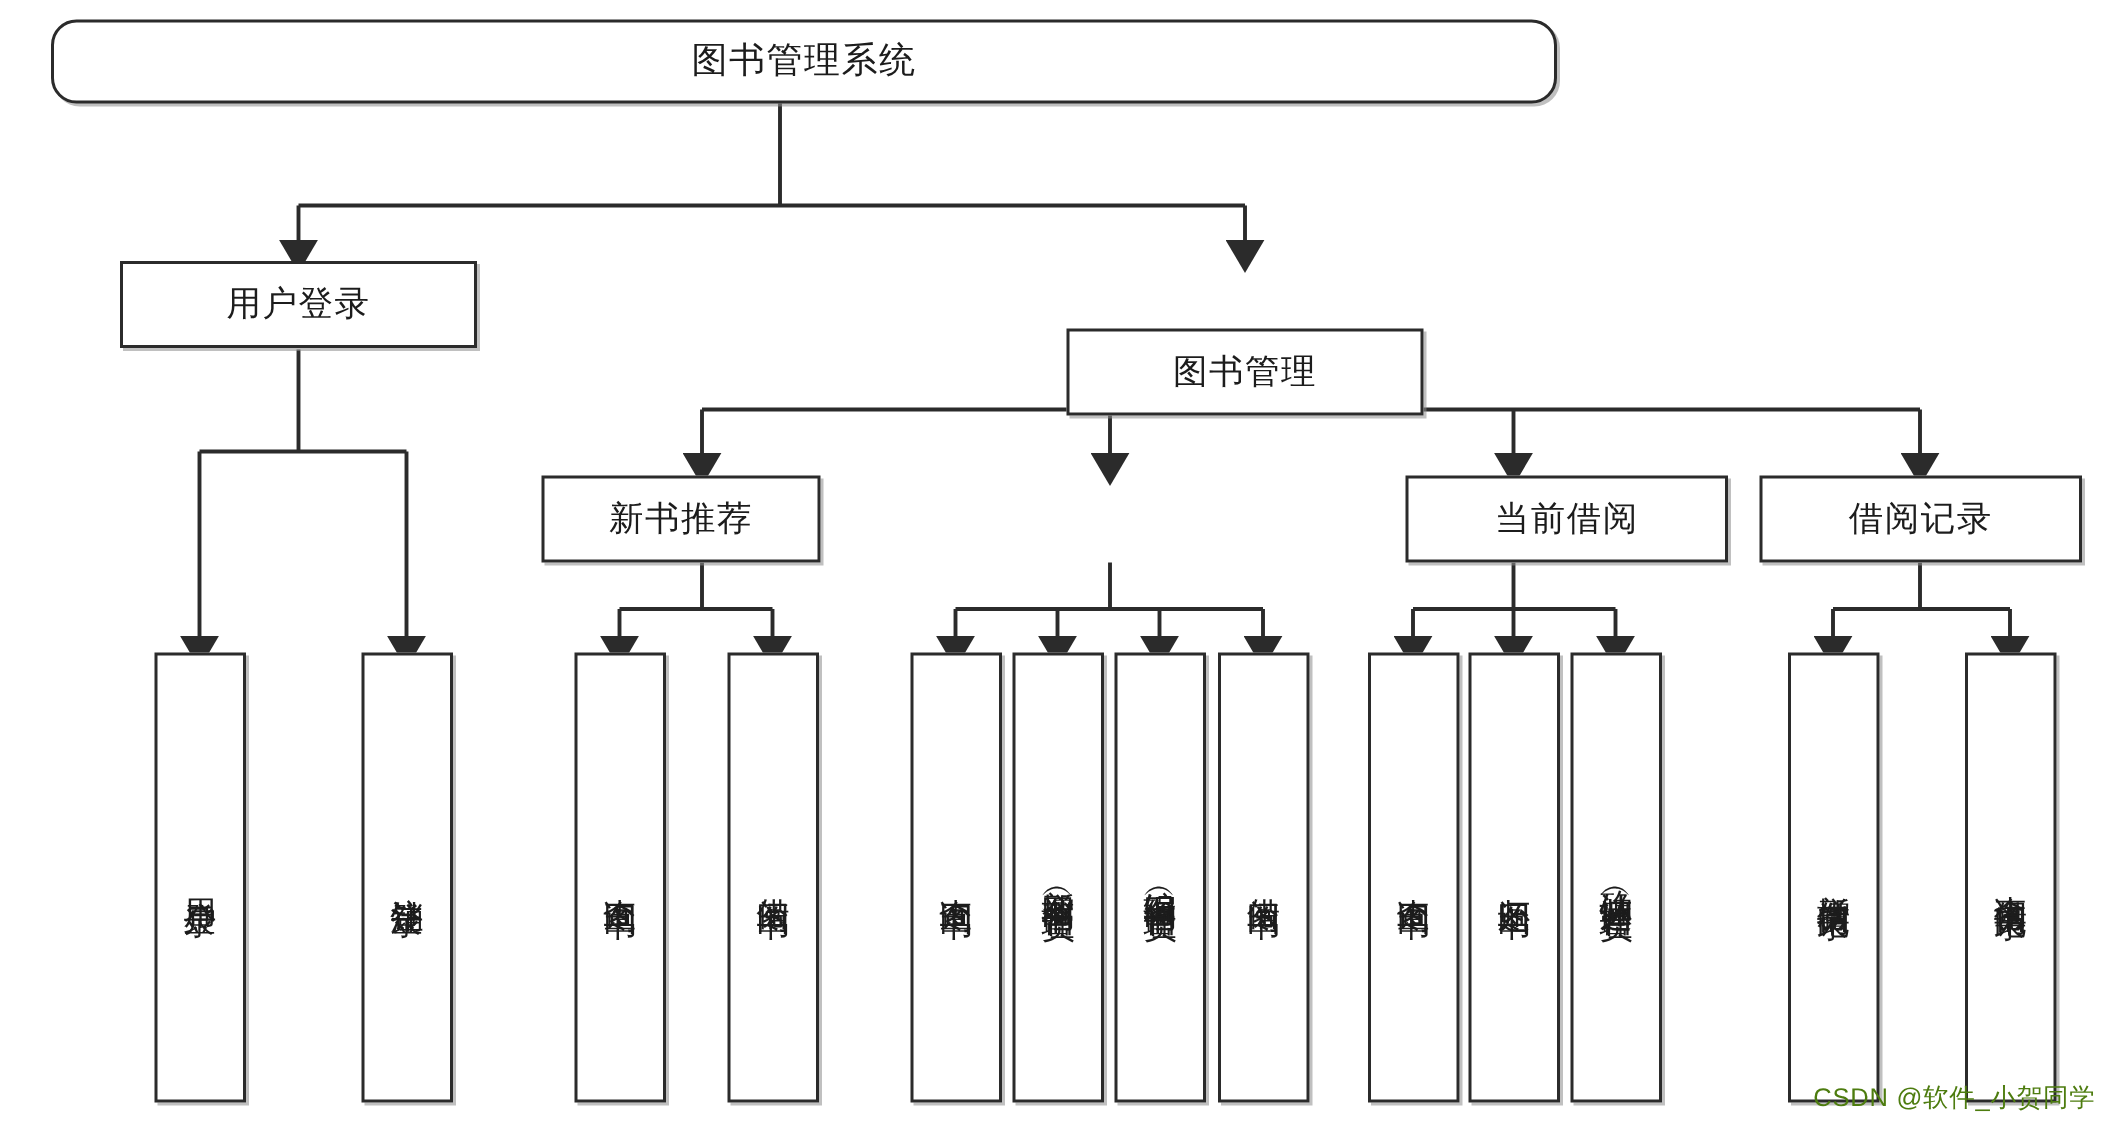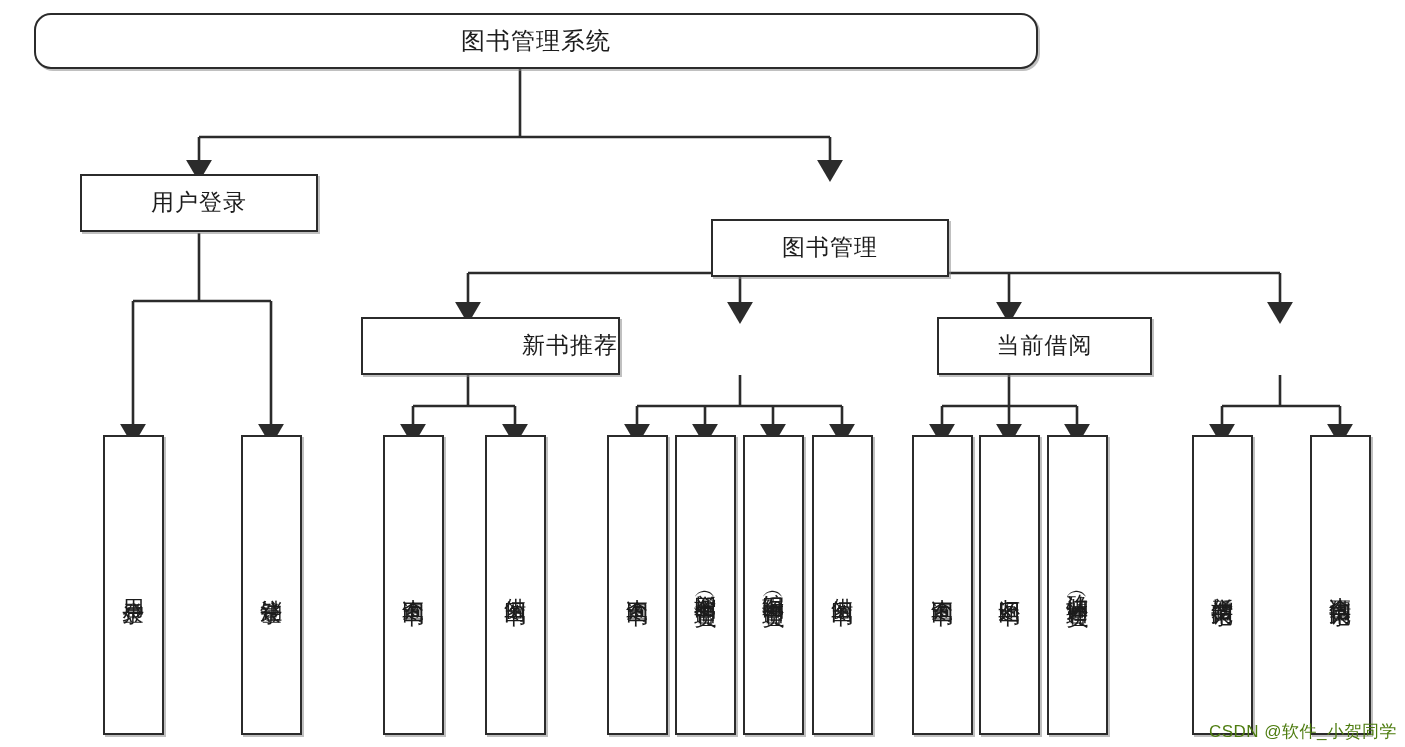--- a/index.html
+++ b/index.html
@@ -130,29 +130,32 @@
   </div>
 
   <div class="node h" style="left:80px; top:174px; width:238px; height:58px;">
     <span>用户登录</span>
   </div>
 
   <div class="node h" style="left:711px; top:174px; width:238px; height:58px;margin-top:45px;">
     <span>图书管理</span>
   </div>
 
-  <div class="node h" style="left:361px; top:317px; width:259px; height:58px;justify-content:flex-end;">
+  <div class="node h" style="left:361px; top:317px; width:186px; height:58px;">
     <span>新书推荐</span>
   </div>
 
 
   <div class="node h" style="left:902px; top:317px; width:215px; height:58px;margin-left:35px;">
     <span>当前借阅</span>
   </div>
 
+  <div class="node h" style="left:1173px; top:317px; width:215px; height:58px;">
+    <span>借阅记录</span>
+  </div>
 
   <div class="node v" style="left:103px; top:435px; width:61px; height:300px;">
     <span class="vtext">用户登录</span>
   </div>
 
   <div class="node v" style="left:241px; top:435px; width:61px; height:300px;">
     <span class="vtext">注销登录</span>
   </div>
 
   <div class="node v" style="left:383px; top:435px; width:61px; height:300px;">

